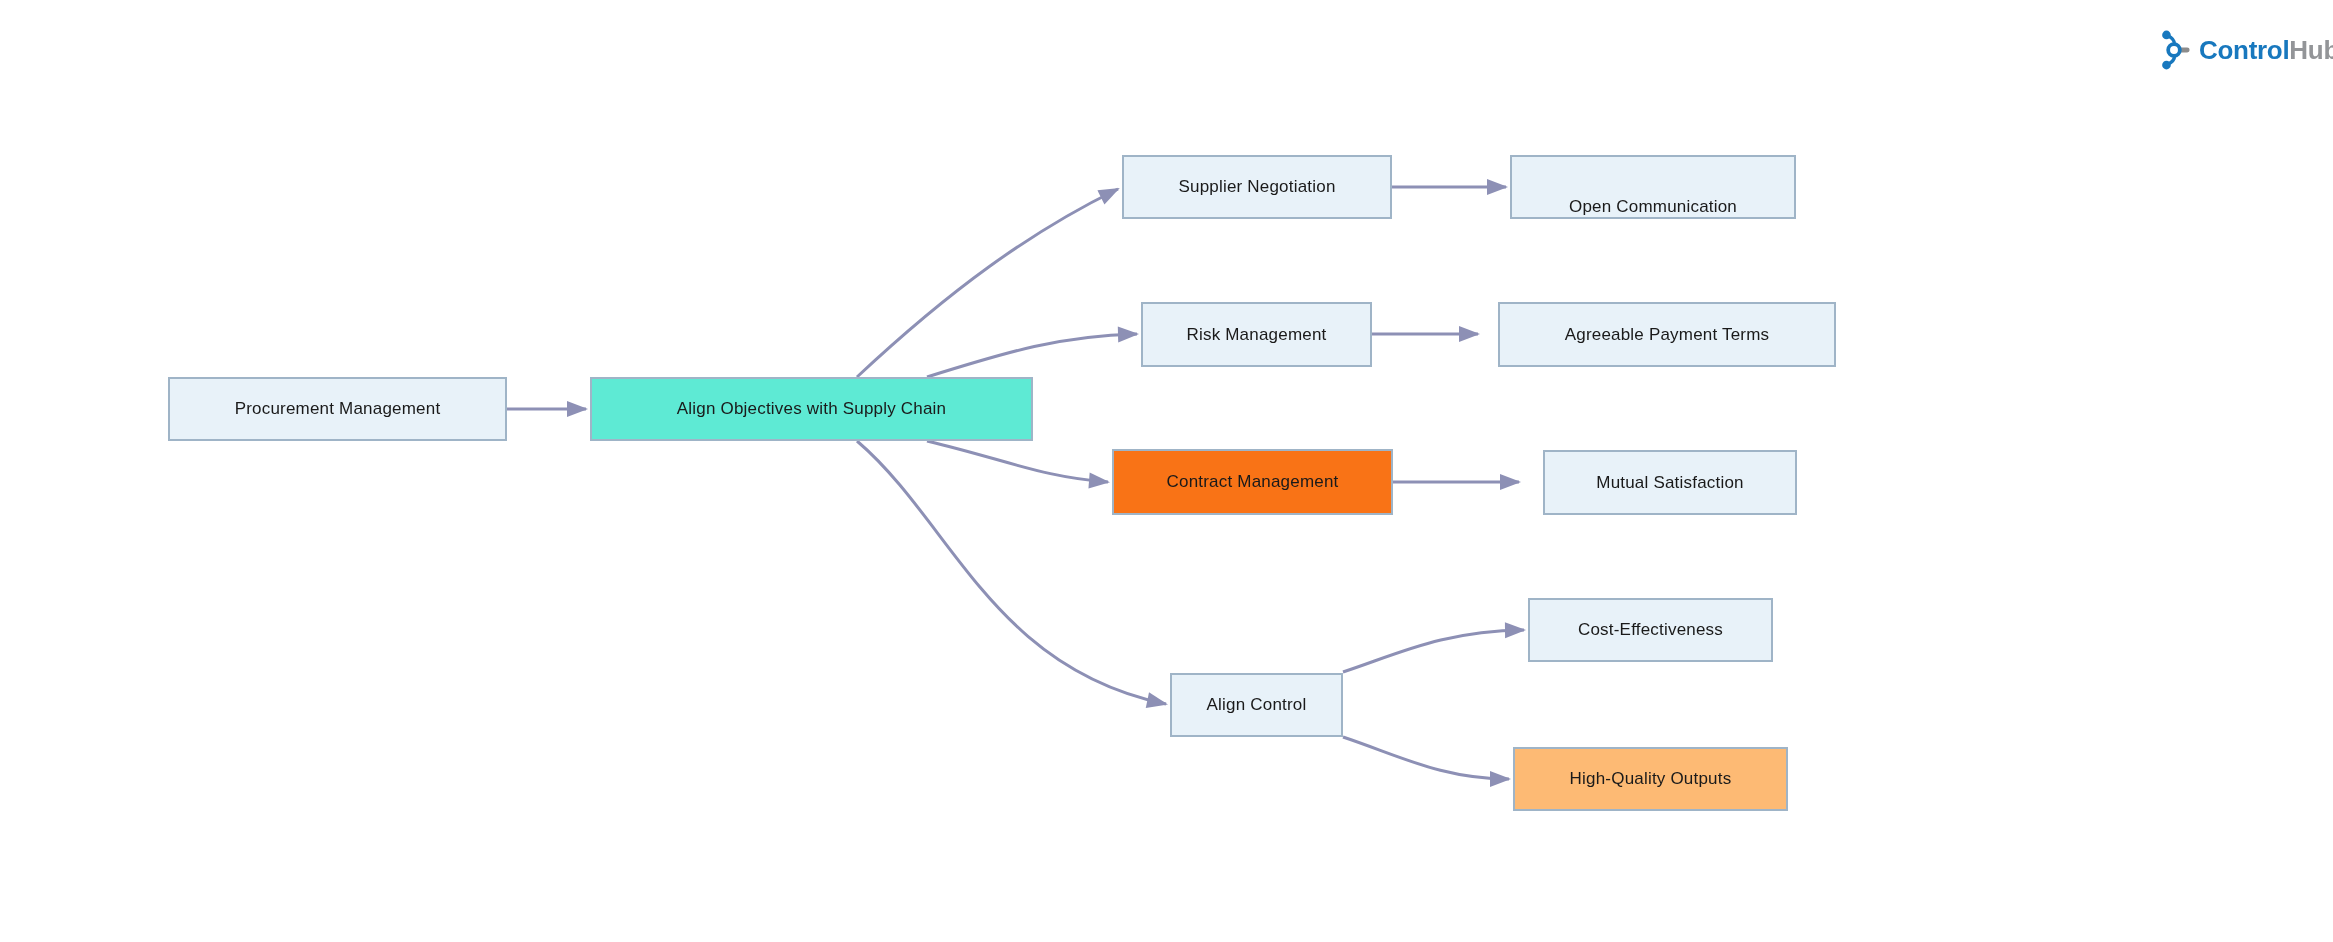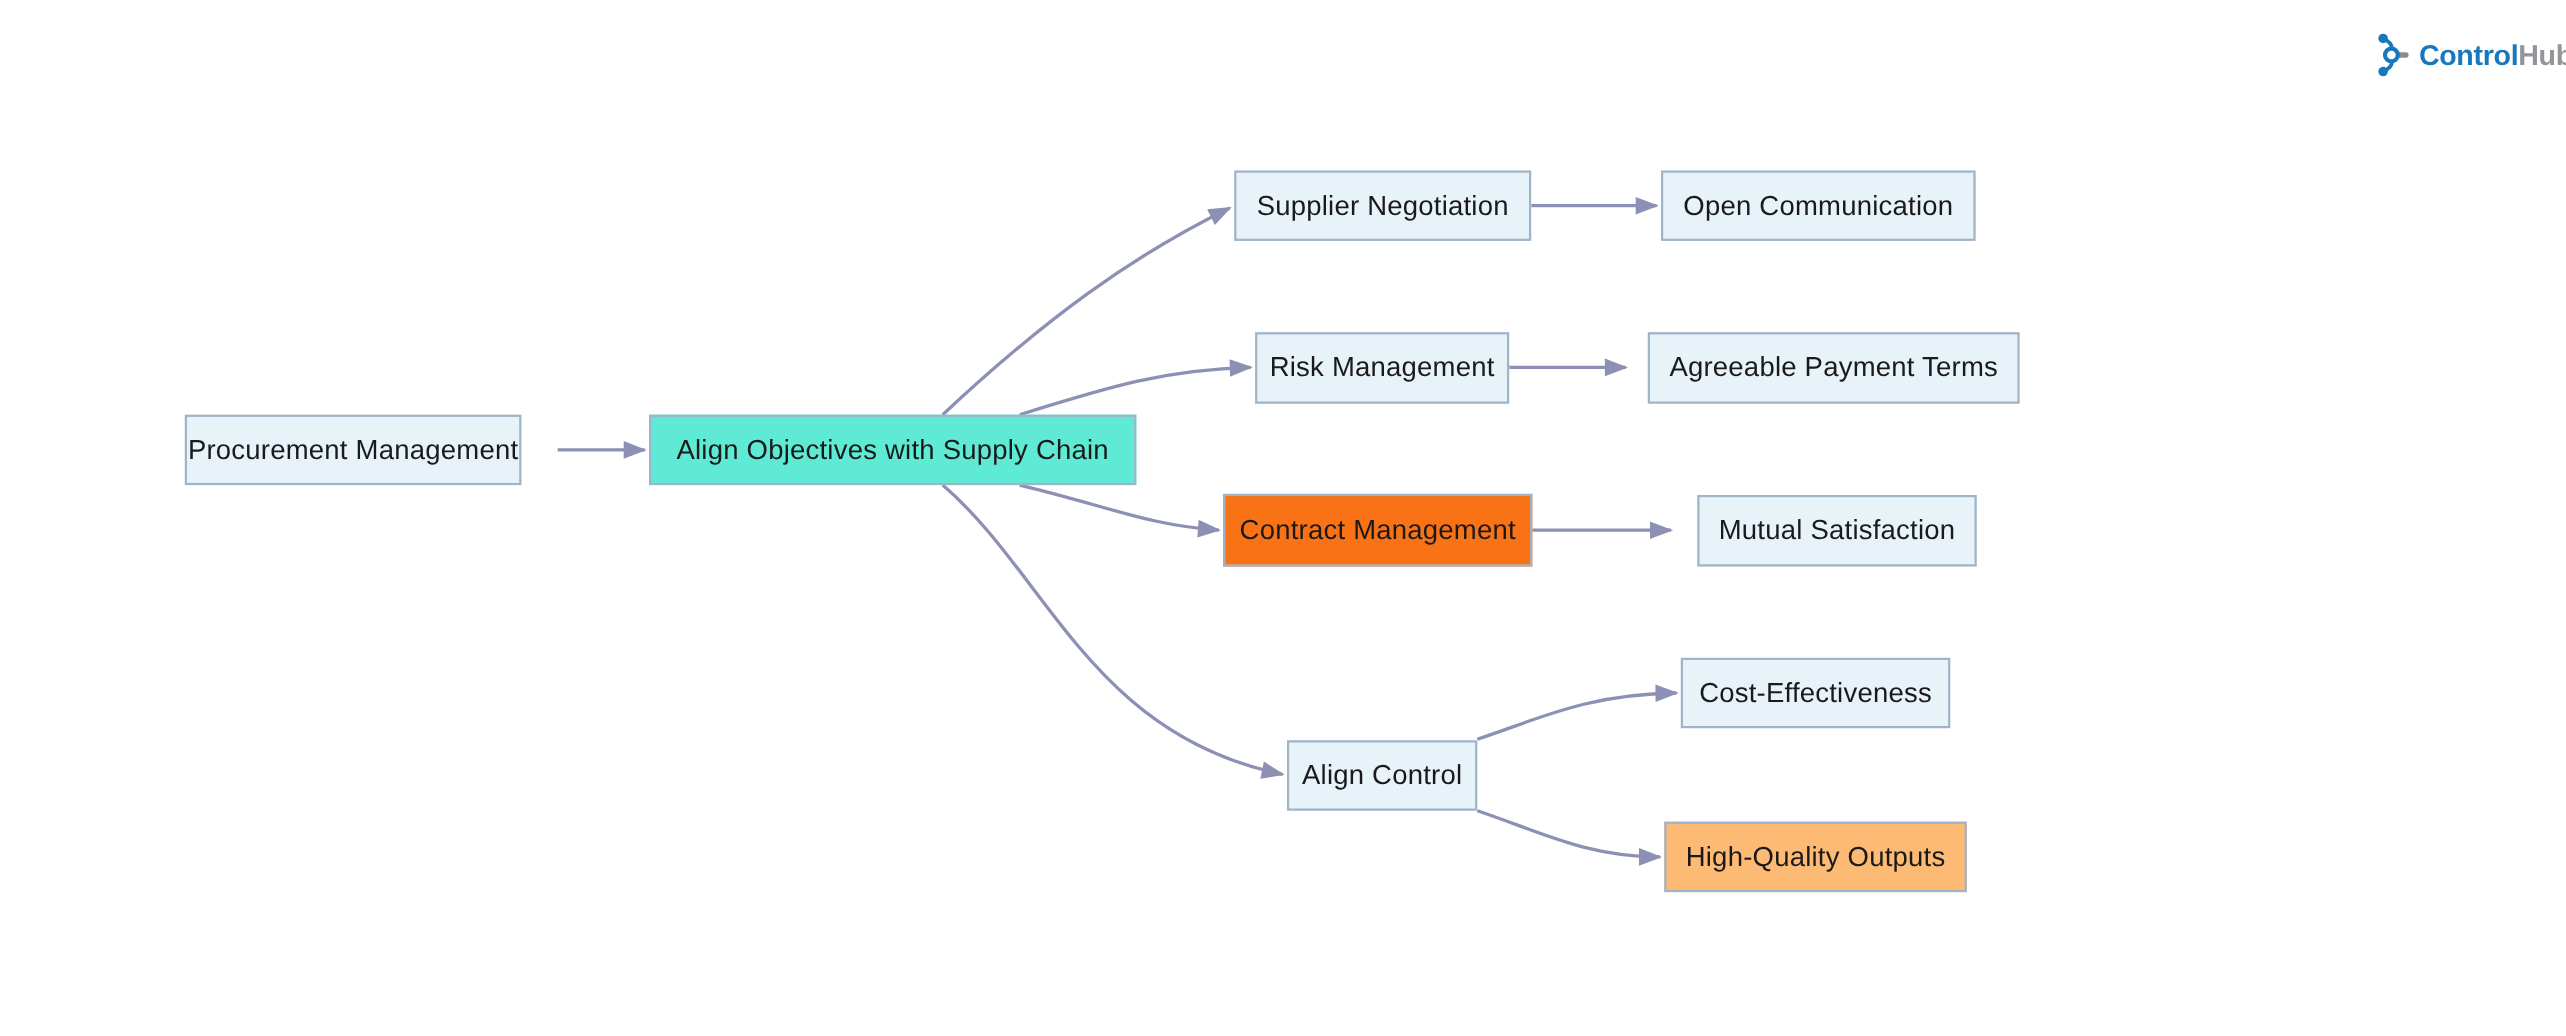--- a/index.html
+++ b/index.html
@@ -21,21 +21,21 @@
     width: 2333px;
     height: 942px;
   }
   .flow-node {
     position: absolute;
     display: flex;
     align-items: center;
     justify-content: center;
     box-sizing: border-box;
     white-space: nowrap;
-    font-size: 25px;
+    font-size: 17px;
     color: #1a1a1a;
     letter-spacing: 0.2px;
   }
   #logo {
     position: absolute;
     left: 2158px;
     top: 28px;
     display: flex;
     align-items: center;
     gap: 9px;
@@ -66,30 +66,30 @@
         <path d="M 857 441 C 952 522 992 668 1166 704" fill="none" stroke="#8D90B5" stroke-width="3" marker-end="url(#arrowhead)"></path>
         <path d="M 1392 187 L 1506 187" fill="none" stroke="#8D90B5" stroke-width="3" marker-end="url(#arrowhead)"></path>
         <path d="M 1372 334 L 1478 334" fill="none" stroke="#8D90B5" stroke-width="3" marker-end="url(#arrowhead)"></path>
         <path d="M 1393 482 L 1519 482" fill="none" stroke="#8D90B5" stroke-width="3" marker-end="url(#arrowhead)"></path>
         <path d="M 1343 672 C 1398 654 1442 631 1524 630" fill="none" stroke="#8D90B5" stroke-width="3" marker-end="url(#arrowhead)"></path>
         <path d="M 1343 737 C 1400 756 1442 779 1509 779" fill="none" stroke="#8D90B5" stroke-width="3" marker-end="url(#arrowhead)"></path>
       </g>
   </svg>
 
   <div id="nodes-layer">
-      <div class="flow-node" style="left: 168px; top: 377px; width: 306px; height: 64px; background: rgb(232, 242, 249); border: 2px solid rgb(159, 180, 199); color: rgb(26, 26, 26);">
+      <div class="flow-node" style="left: 168px; top: 377px; width: 339px; height: 64px; background: rgb(232, 242, 249); border: 2px solid rgb(159, 180, 199); color: rgb(26, 26, 26);">
         <span>Procurement Management</span>
       </div>
       <div class="flow-node" style="left: 590px; top: 377px; width: 443px; height: 64px; background: #5eead4; border: 2px solid rgb(159, 180, 199); color: rgb(26, 26, 26);">
         <span>Align Objectives with Supply Chain</span>
       </div>
       <div class="flow-node" style="left: 1122px; top: 155px; width: 270px; height: 64px; background: rgb(232, 242, 249); border: 2px solid rgb(159, 180, 199); color: rgb(26, 26, 26);">
         <span>Supplier Negotiation</span>
       </div>
-      <div class="flow-node" style="left: 1510px; top: 155px; width: 286px; height: 64px; background: rgb(232, 242, 249); border: 2px solid rgb(159, 180, 199); color: rgb(26, 26, 26);">
+      <div class="flow-node" style="left: 1510px; top: 155px; width: 286px; height: 64px; background: rgb(232, 242, 249); border: 2px solid rgb(159, 180, 199); color: rgb(26, 26, 26); align-items: flex-end;">
         <span>Open Communication</span>
       </div>
       <div class="flow-node" style="left: 1141px; top: 302px; width: 231px; height: 65px; background: rgb(232, 242, 249); border: 2px solid rgb(159, 180, 199); color: rgb(26, 26, 26);">
         <span>Risk Management</span>
       </div>
       <div class="flow-node" style="left: 1482px; top: 302px; width: 338px; height: 65px; background: rgb(232, 242, 249); border: 2px solid rgb(159, 180, 199); color: rgb(26, 26, 26); margin-left: 16px;">
         <span>Agreeable Payment Terms</span>
       </div>
       <div class="flow-node" style="left: 1112px; top: 449px; width: 281px; height: 66px; background: #f97316; border: 2px solid rgb(159, 180, 199); color: rgb(26, 26, 26);">
         <span>Contract Management</span>

